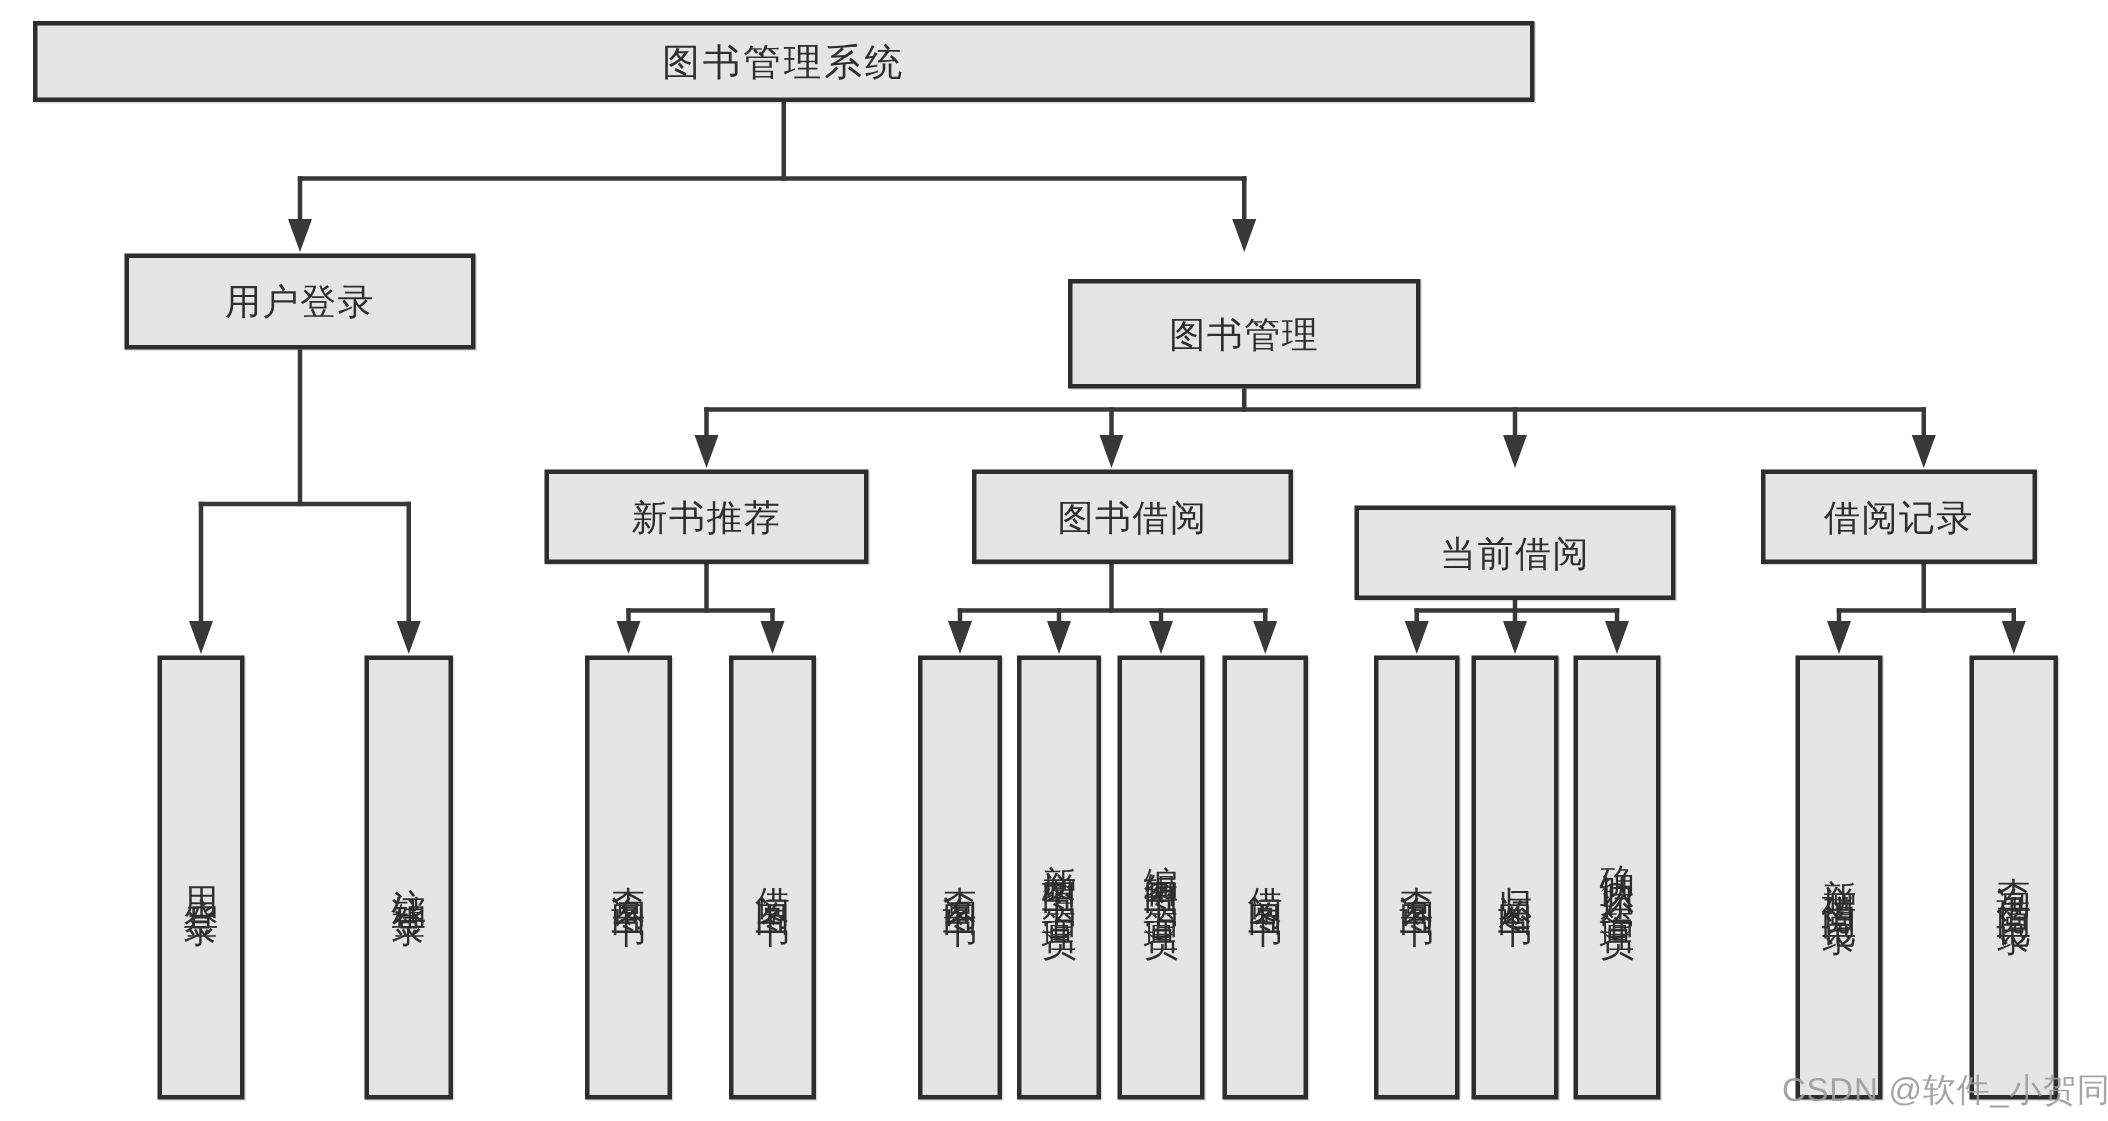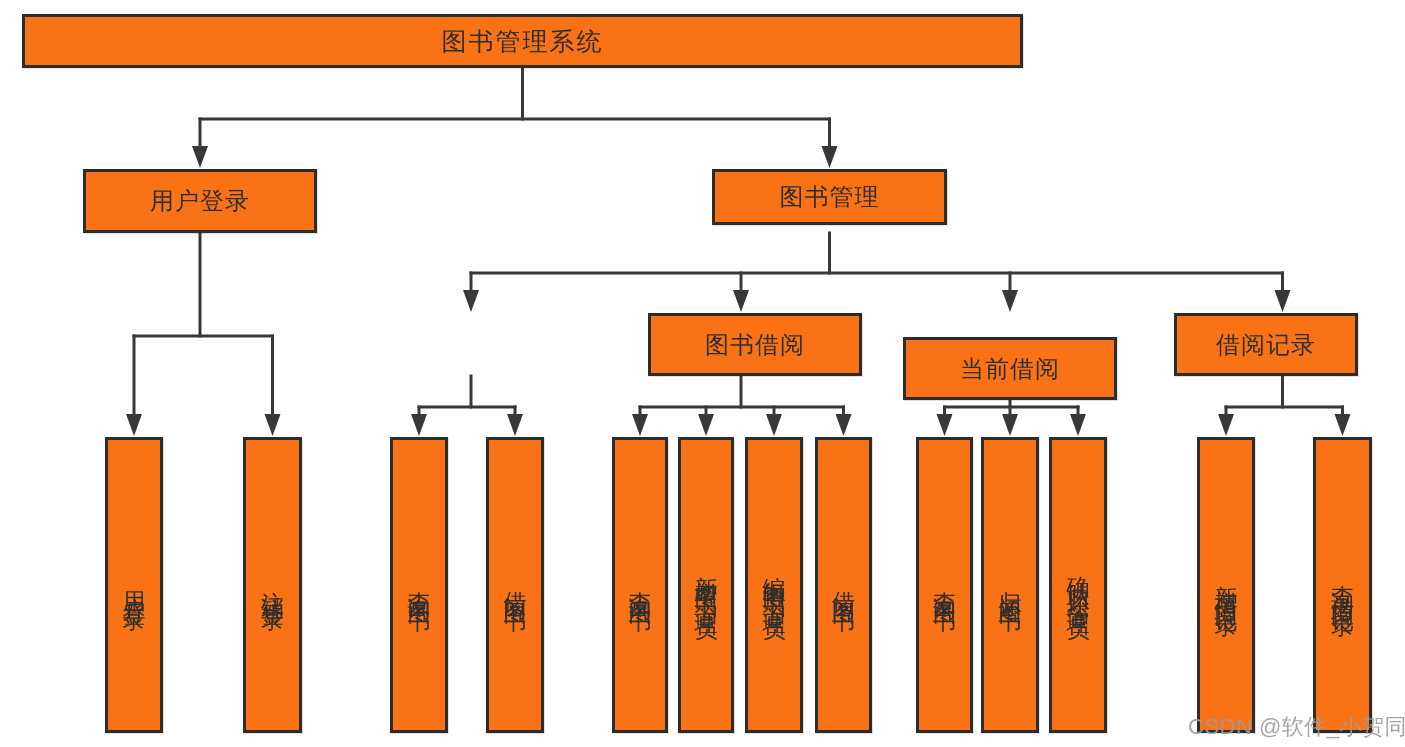--- a/index.html
+++ b/index.html
@@ -19,21 +19,21 @@
     position: absolute;
     left: 0;
     top: 0;
     width: 1405px;
     height: 747px;
     z-index: 1;
   }
   .node {
     position: absolute;
     box-sizing: border-box;
-    background: #f97316;
+    background: #e5e5e5;
     border: 3px solid #2d2d2d;
     display: flex;
     align-items: center;
     justify-content: center;
     color: #2e2e2e;
     z-index: 2;
     box-shadow: 1px 1px 0 rgba(0,0,0,0.12);
     font-family: Liberation Serif, serif;
   }
   .node span {
@@ -123,22 +123,25 @@
       <line x1="1342.5" y1="407" x2="1342.5" y2="418" stroke="#383838" stroke-width="3" stroke-linecap="square"></line>
       <polygon points="1334.5,414 1350.5,414 1342.5,436" fill="#383838"></polygon>
     </svg>
   <div id="watermark">CSDN @软件_小贺同学</div>
 <div class="node root" style="left: 22px; top: 14px; width: 1001px; height: 54px; border-color: rgb(45, 45, 45); color: rgb(46, 46, 46);">
       <span>图书管理系统</span>
     </div>
     <div class="node" style="left: 83px; top: 169px; width: 234px; height: 64px; border-color: rgb(45, 45, 45); color: rgb(46, 46, 46);">
       <span>用户登录</span>
     </div>
-    <div class="node" style="left: 712px; top: 169px; width: 235px; height: 56px; border-color: rgb(45, 45, 45); color: rgb(46, 46, 46);">
+    <div class="node" style="left: 712px; top: 186px; width: 235px; height: 73px; border-color: rgb(45, 45, 45); color: rgb(46, 46, 46);">
       <span>图书管理</span>
+    </div>
+    <div class="node" style="left: 363px; top: 313px; width: 216px; height: 63px; border-color: rgb(45, 45, 45); color: rgb(46, 46, 46);">
+      <span>新书推荐</span>
     </div>
     <div class="node" style="left: 634px; top: 313px; width: 214px; height: 63px; border-color: rgb(45, 45, 45); color: rgb(46, 46, 46); margin-left: 14px;">
       <span>图书借阅</span>
     </div>
     <div class="node" style="left: 903px; top: 313px; width: 214px; height: 63px; border-color: rgb(45, 45, 45); color: rgb(46, 46, 46); margin-top: 24px;">
       <span>当前借阅</span>
     </div>
     <div class="node" style="left: 1174px; top: 313px; width: 184px; height: 63px; border-color: rgb(45, 45, 45); color: rgb(46, 46, 46);">
       <span>借阅记录</span>
     </div>

